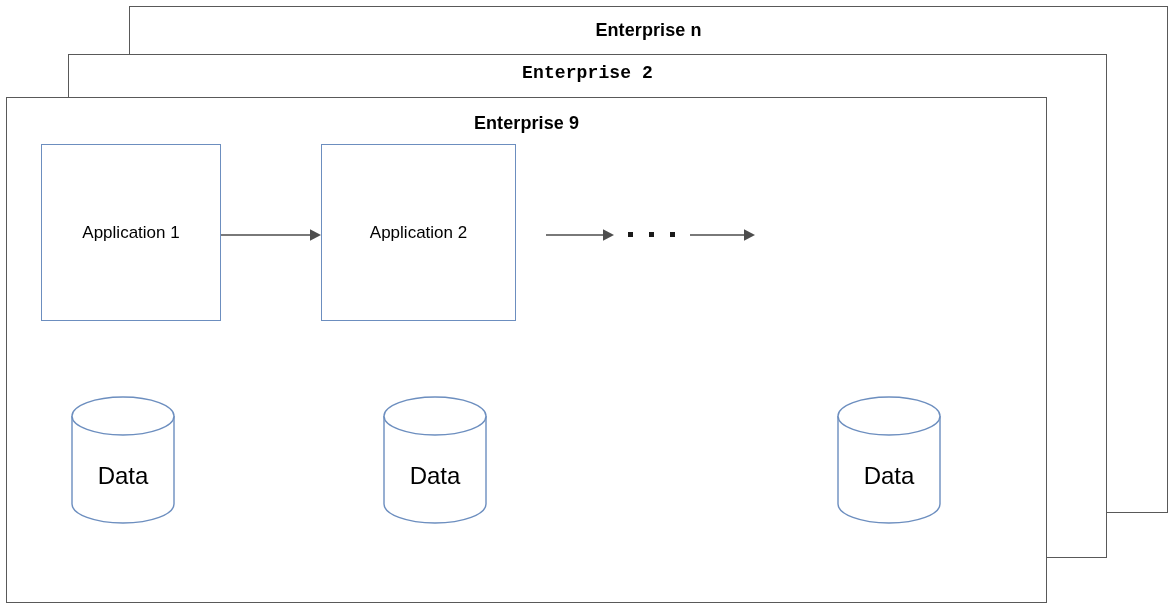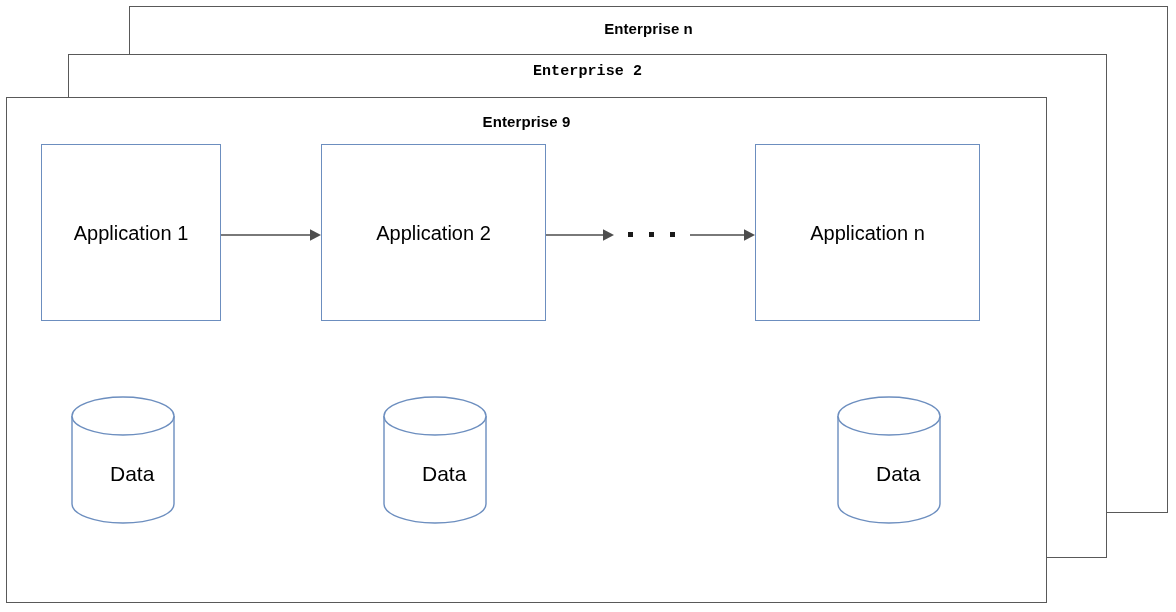--- a/index.html
+++ b/index.html
@@ -24,38 +24,38 @@
     position: absolute;
     box-sizing: border-box;
     background: #ffffff;
     border: 1.6px solid #595959;
   }
   .enterprise-label {
     position: absolute;
     left: 0;
     width: 100%;
     text-align: center;
-    font-size: 15px;
+    font-size: 18px;
     font-weight: bold;
     color: #000000;
     letter-spacing: 0.1px;
     white-space: nowrap;
   }
   
   .app-box {
     position: absolute;
     box-sizing: border-box;
     border: 1.4px solid #6c8ebf;
     background: #ffffff;
     display: flex;
     align-items: center;
     justify-content: center;
   }
   .app-label {
-    font-size: 20px;
+    font-size: 17px;
     color: #000000;
     white-space: nowrap;
     line-height: 1;
   }
   
   .connector {
     position: absolute;
     overflow: visible;
   }
   .ellipsis-group {
@@ -74,24 +74,24 @@
     position: absolute;
   }
   .cylinder svg {
     display: block;
     overflow: visible;
   }
   .cyl-label {
     position: absolute;
     left: 0;
     width: 100%;
-    font-size: 21px;
+    text-align: center;
+    font-size: 24px;
     color: #000000;
     white-space: nowrap;
-    margin-left: 39px;
   }
 </style>
 </head>
 <body>
 
 <div id="canvas">
 
   <div class="enterprise-frame" style="left:129px; top:6px; width:1039px; height:507px; z-index:1;">
     <div class="enterprise-label" style="top:13px;">Enterprise n</div>
   </div>
@@ -101,27 +101,24 @@
   </div>
 
   <div class="enterprise-frame" style="left:6px; top:97px; width:1041px; height:506px; z-index:3;">
     <div class="enterprise-label" style="top:15px;">Enterprise 9</div>
   </div>
 
   <div class="app-box" style="left:41px; top:144px; width:180px; height:177px; z-index:6;">
     <span class="app-label">Application 1</span>
   </div>
 
-  <div class="app-box" style="left:321px; top:144px; width:225px; height:177px; z-index:6;">
+  <div class="app-box" style="left:321px; top:144px; width:195px; height:177px; z-index:6;">
     <span class="app-label">Application 2</span>
   </div>
 
-  <div class="app-box" style="left:755px; top:144px; width:225px; height:177px; z-index:6;">
-    <span class="app-label">Application n</span>
-  </div>
 
   <svg class="connector" style="left:221px; top:226px; z-index:7;" width="102" height="18" viewBox="0 0 102 18">
     <line x1="0" y1="9" x2="91" y2="9" stroke="#4d4d4d" stroke-width="1.6"></line>
     <polygon points="89,3.2 100,9 89,14.8" fill="#4d4d4d"></polygon>
   </svg>
 
   <svg class="connector" style="left:546px; top:226px; z-index:7;" width="70" height="18" viewBox="0 0 70 18">
     <line x1="0" y1="9" x2="59" y2="9" stroke="#4d4d4d" stroke-width="1.6"></line>
     <polygon points="57,3.2 68,9 57,14.8" fill="#4d4d4d"></polygon>
   </svg>

